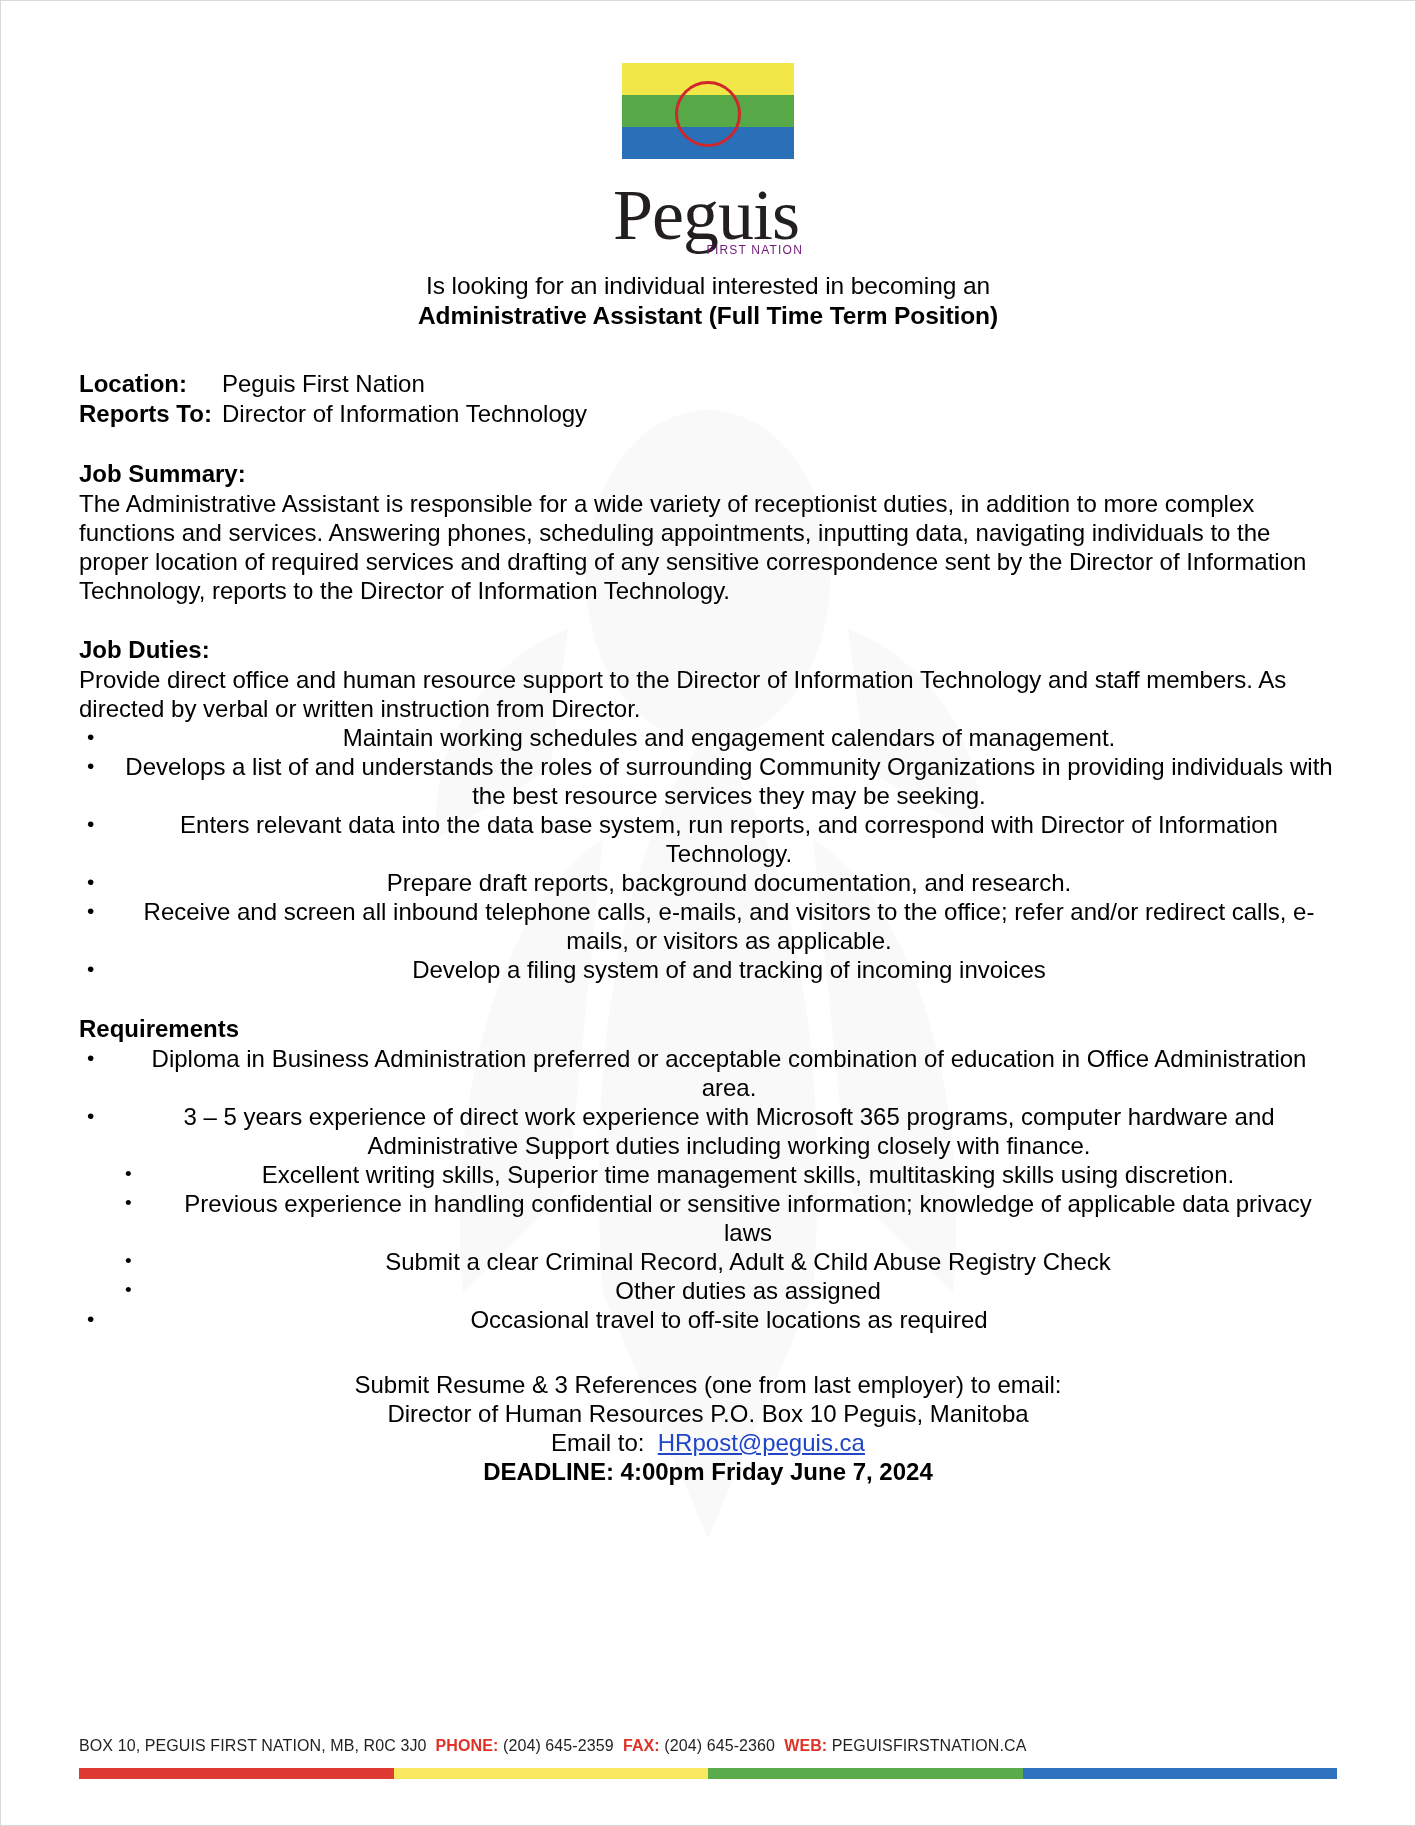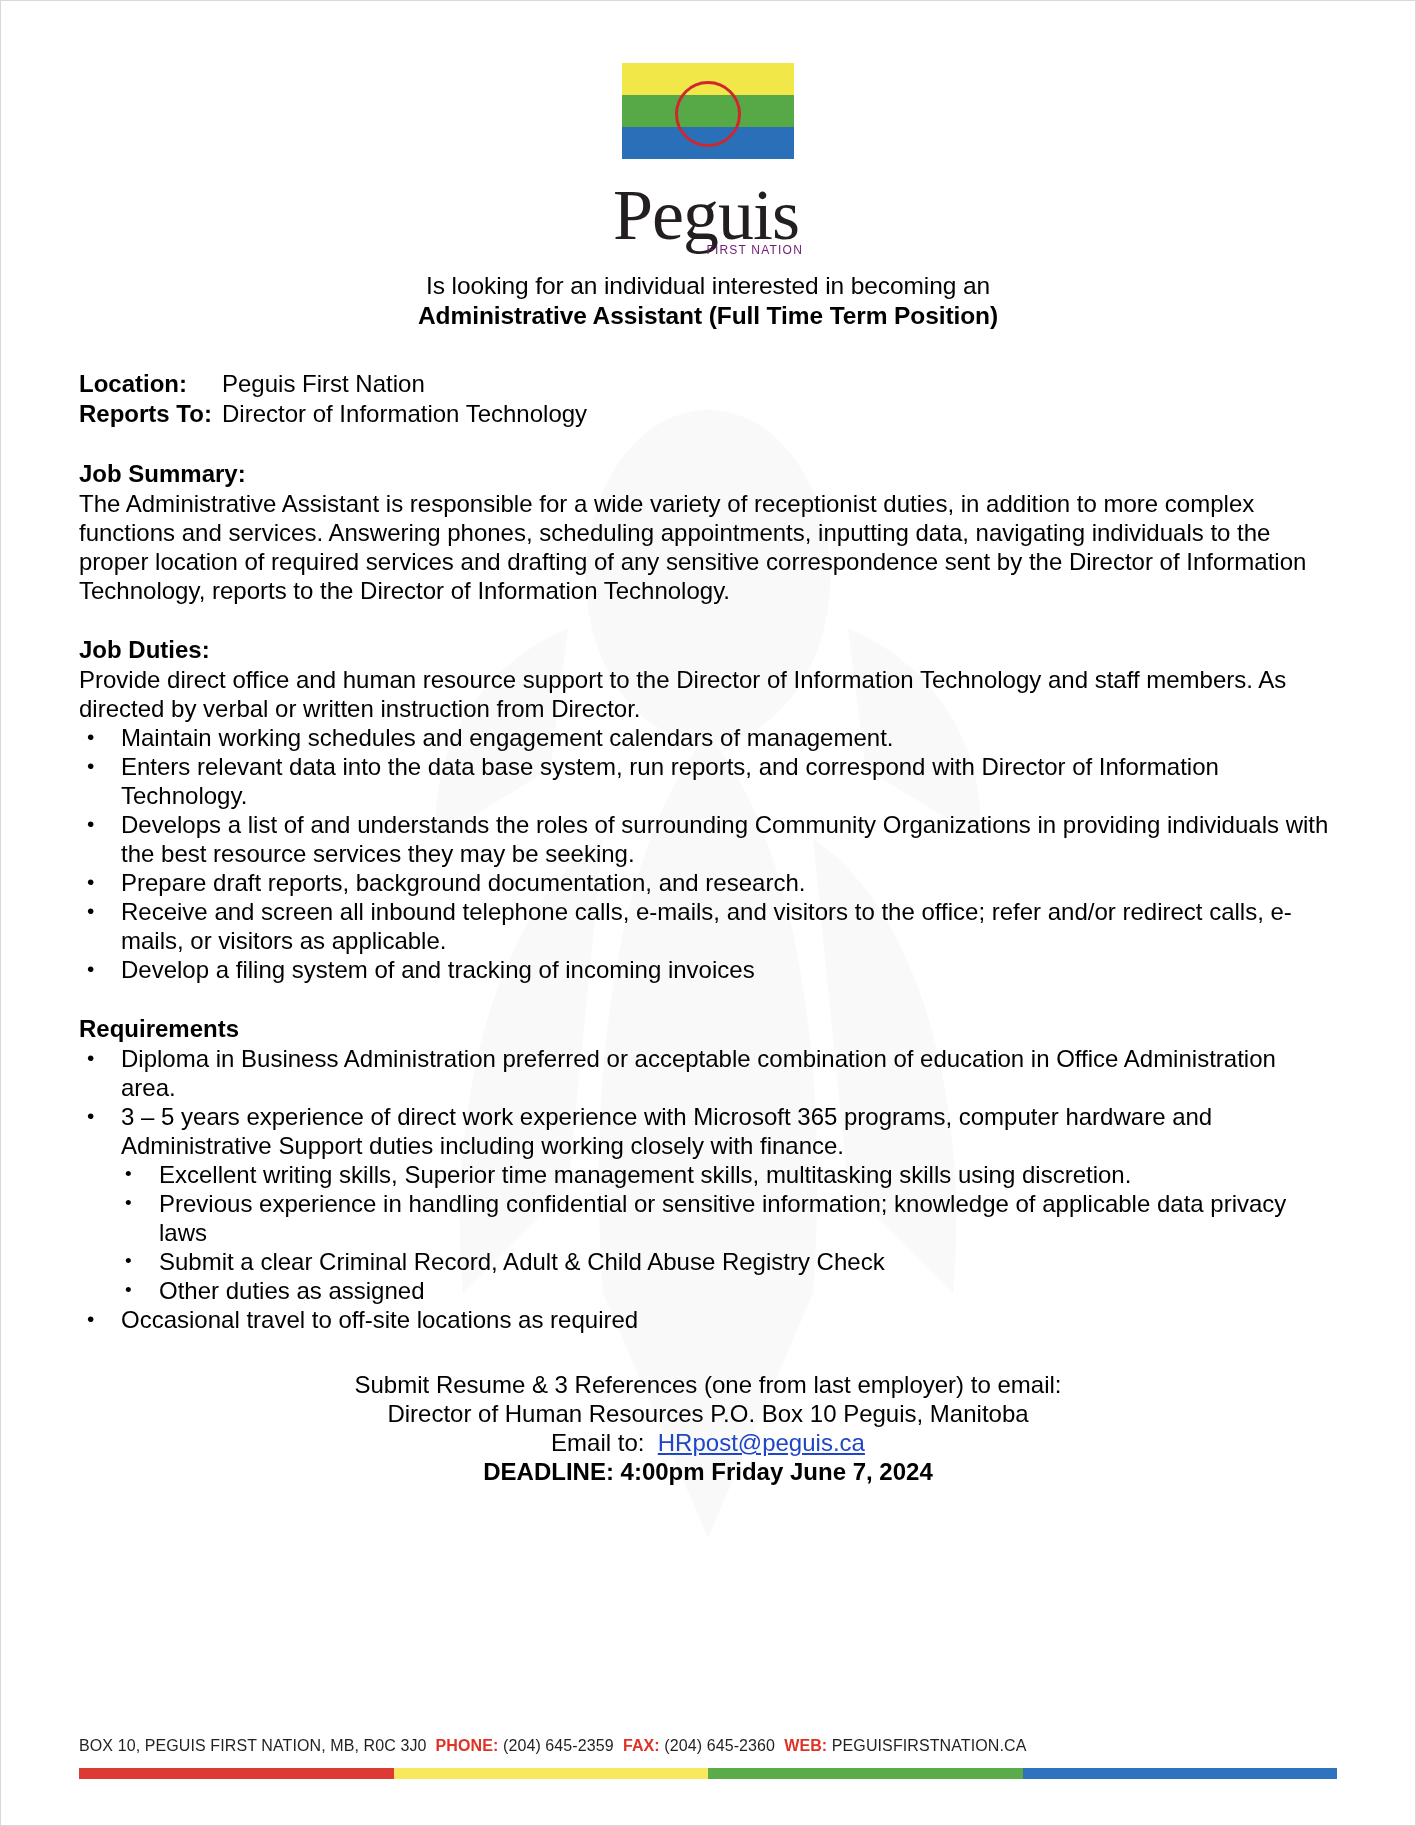--- a/index.html
+++ b/index.html
@@ -117,20 +117,21 @@
     line-height: 30px;
   }
   .para {
     font-size: 24px;
     line-height: 29px;
   }
   ul.bul {
     list-style: none;
     margin: 0;
     padding: 0;
+    text-align: center;
   }
   ul.bul > li {
     position: relative;
     font-size: 24px;
     line-height: 29px;
     padding-left: 42px;
     margin: 0;
   }
   ul.bul > li::before {
     content: "\2022";
@@ -233,22 +234,22 @@
     <div class="sec">
       <div class="sec-title">Job Summary:</div>
       <div class="para">The Administrative Assistant is responsible for a wide variety of receptionist duties, in addition to more complex functions and services. Answering phones, scheduling appointments, inputting data, navigating individuals to the proper location of required services and drafting of any sensitive correspondence sent by the Director of Information Technology, reports to the Director of Information Technology.</div>
     </div>
 
     <div class="sec">
       <div class="sec-title">Job Duties:</div>
       <div class="para">Provide direct office and human resource support to the Director of Information Technology and staff members. As directed by verbal or written instruction from Director.</div>
       <ul class="bul">
         <li>Maintain working schedules and engagement calendars of management.</li>
+        <li>Develops a list of and understands the roles of surrounding Community Organizations in providing individuals with the best resource services they may be seeking.</li>
         <li>Enters relevant data into the data base system, run reports, and correspond with Director of Information Technology.</li>
-        <li>Develops a list of and understands the roles of surrounding Community Organizations in providing individuals with the best resource services they may be seeking.</li>
         <li>Prepare draft reports, background documentation, and research.</li>
         <li>Receive and screen all inbound telephone calls, e-mails, and visitors to the office; refer and/or redirect calls, e-mails, or visitors as applicable.</li>
         <li>Develop a filing system of and tracking of incoming invoices</li>
       </ul>
     </div>
 
     <div class="sec">
       <div class="sec-title">Requirements</div>
       <ul class="bul">
         <li>Diploma in Business Administration preferred or acceptable combination of education in Office Administration area.</li>

